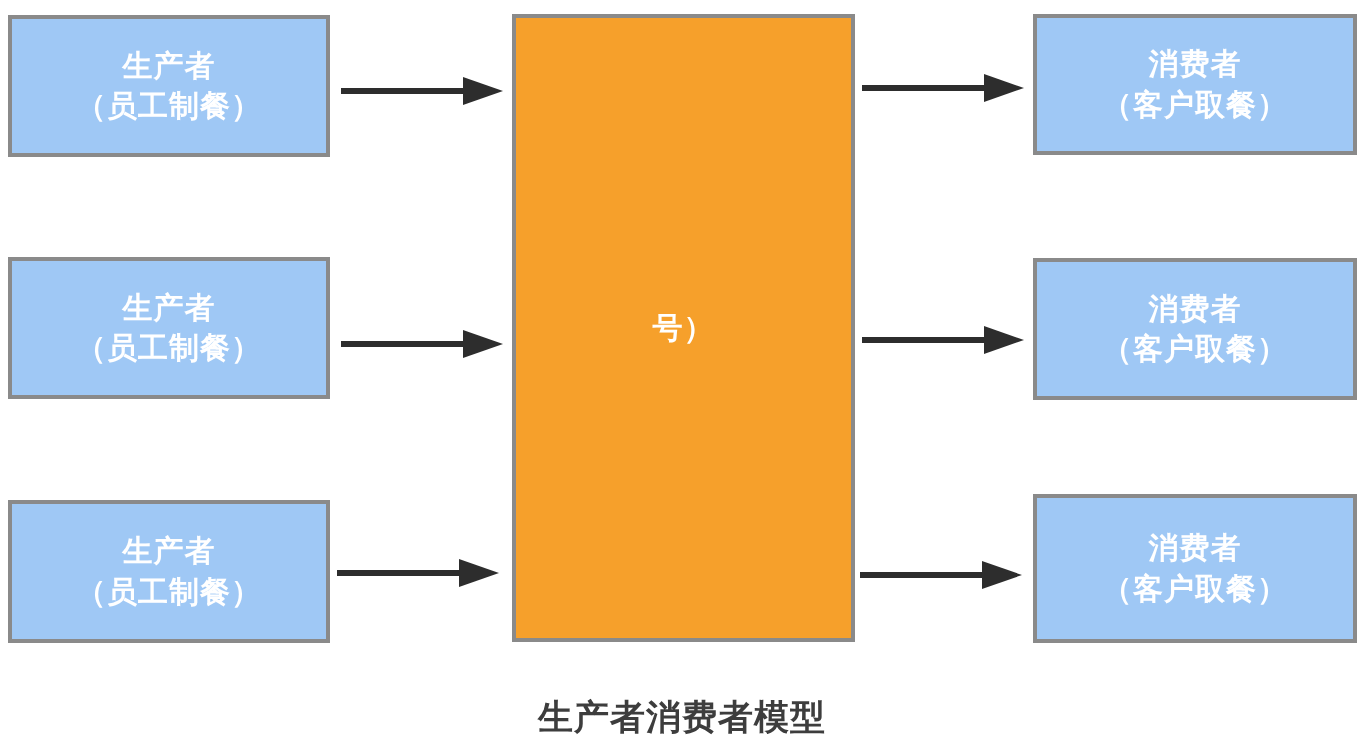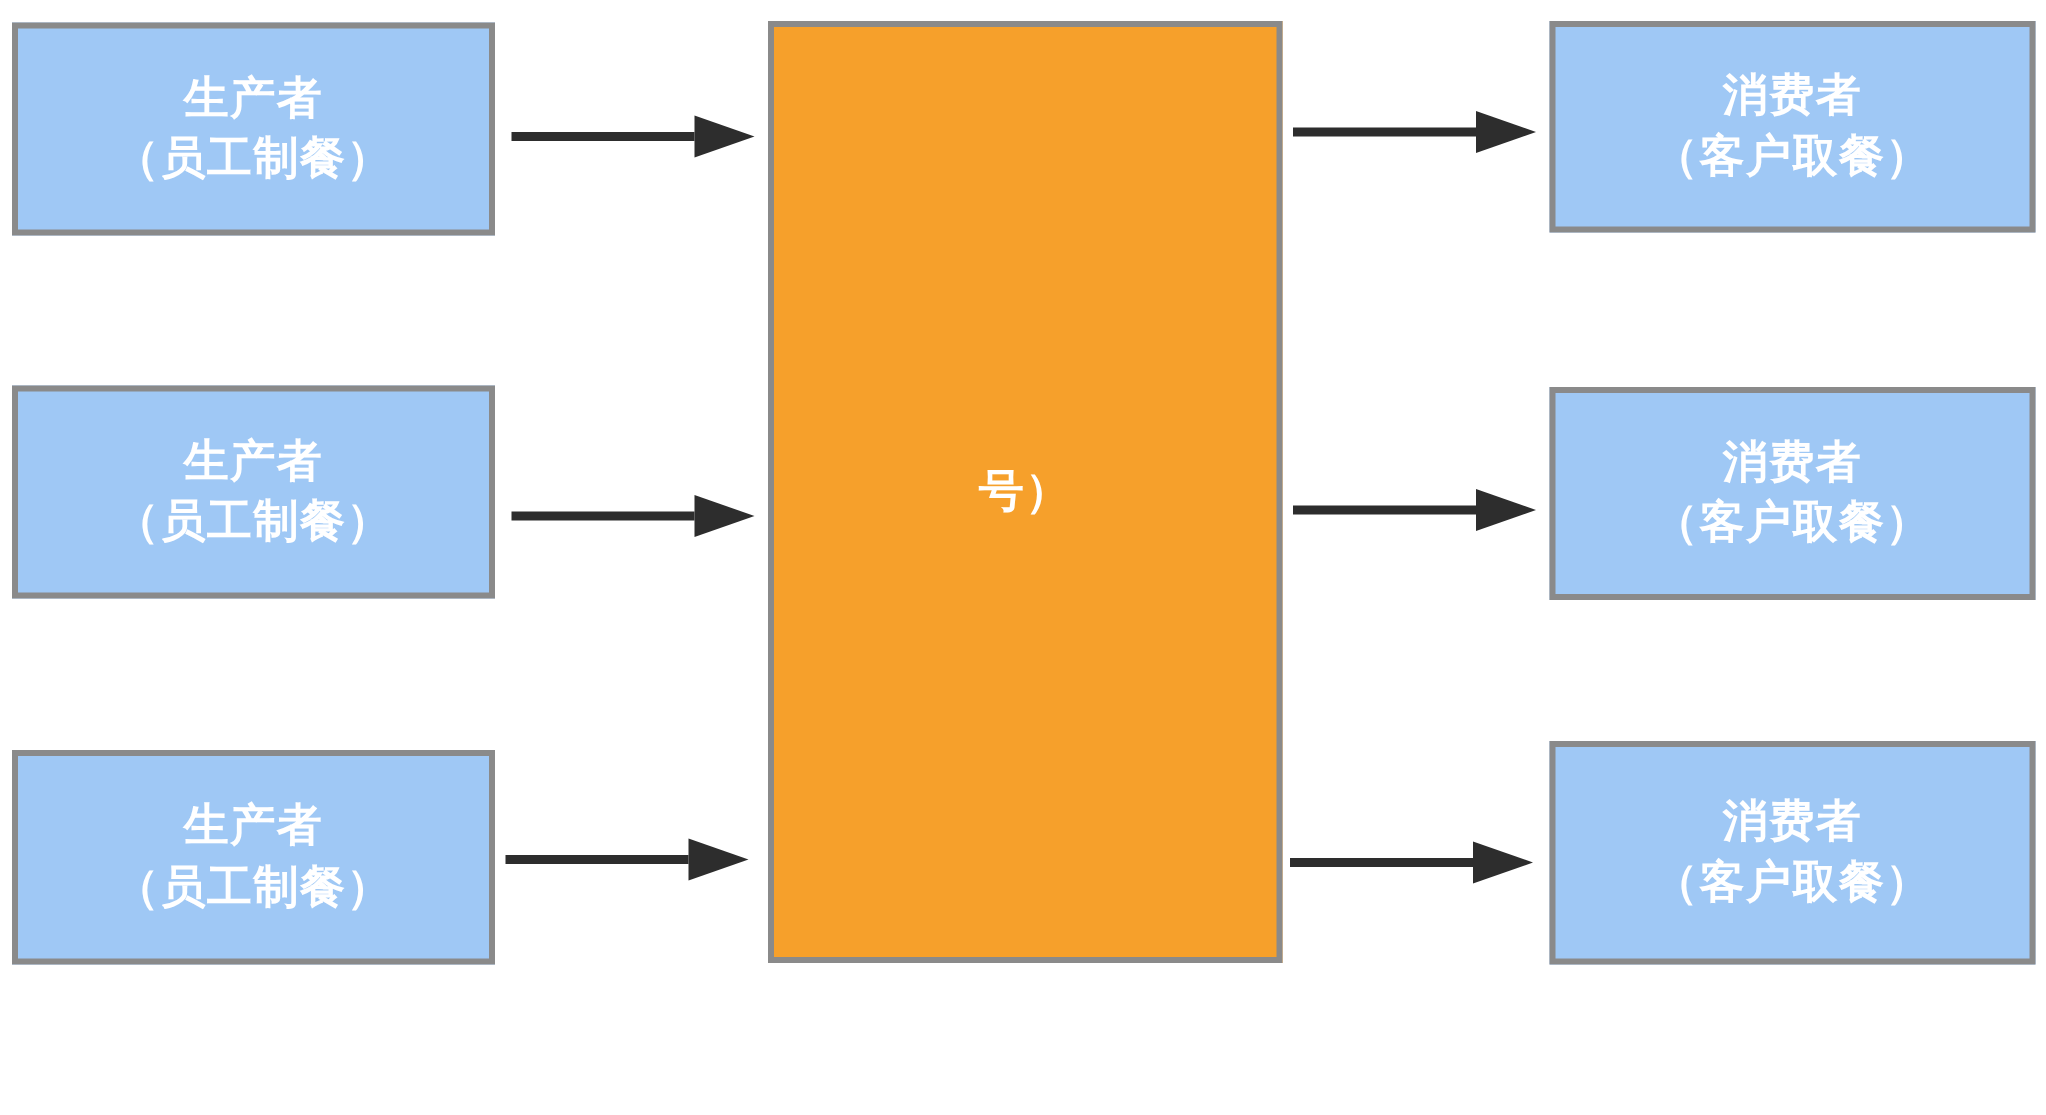--- a/index.html
+++ b/index.html
@@ -144,14 +144,15 @@
   </div>
   <div class="arrow" style="left:862px; top:326px; width:162px;">
     <div class="shaft"></div>
     <div class="head"></div>
   </div>
   <div class="arrow" style="left:860px; top:561px; width:162px;">
     <div class="shaft"></div>
     <div class="head"></div>
   </div>
 
+  <div class="diagram-title">生产者消费者模型</div>
 
 </div>
 
 </body></html>

